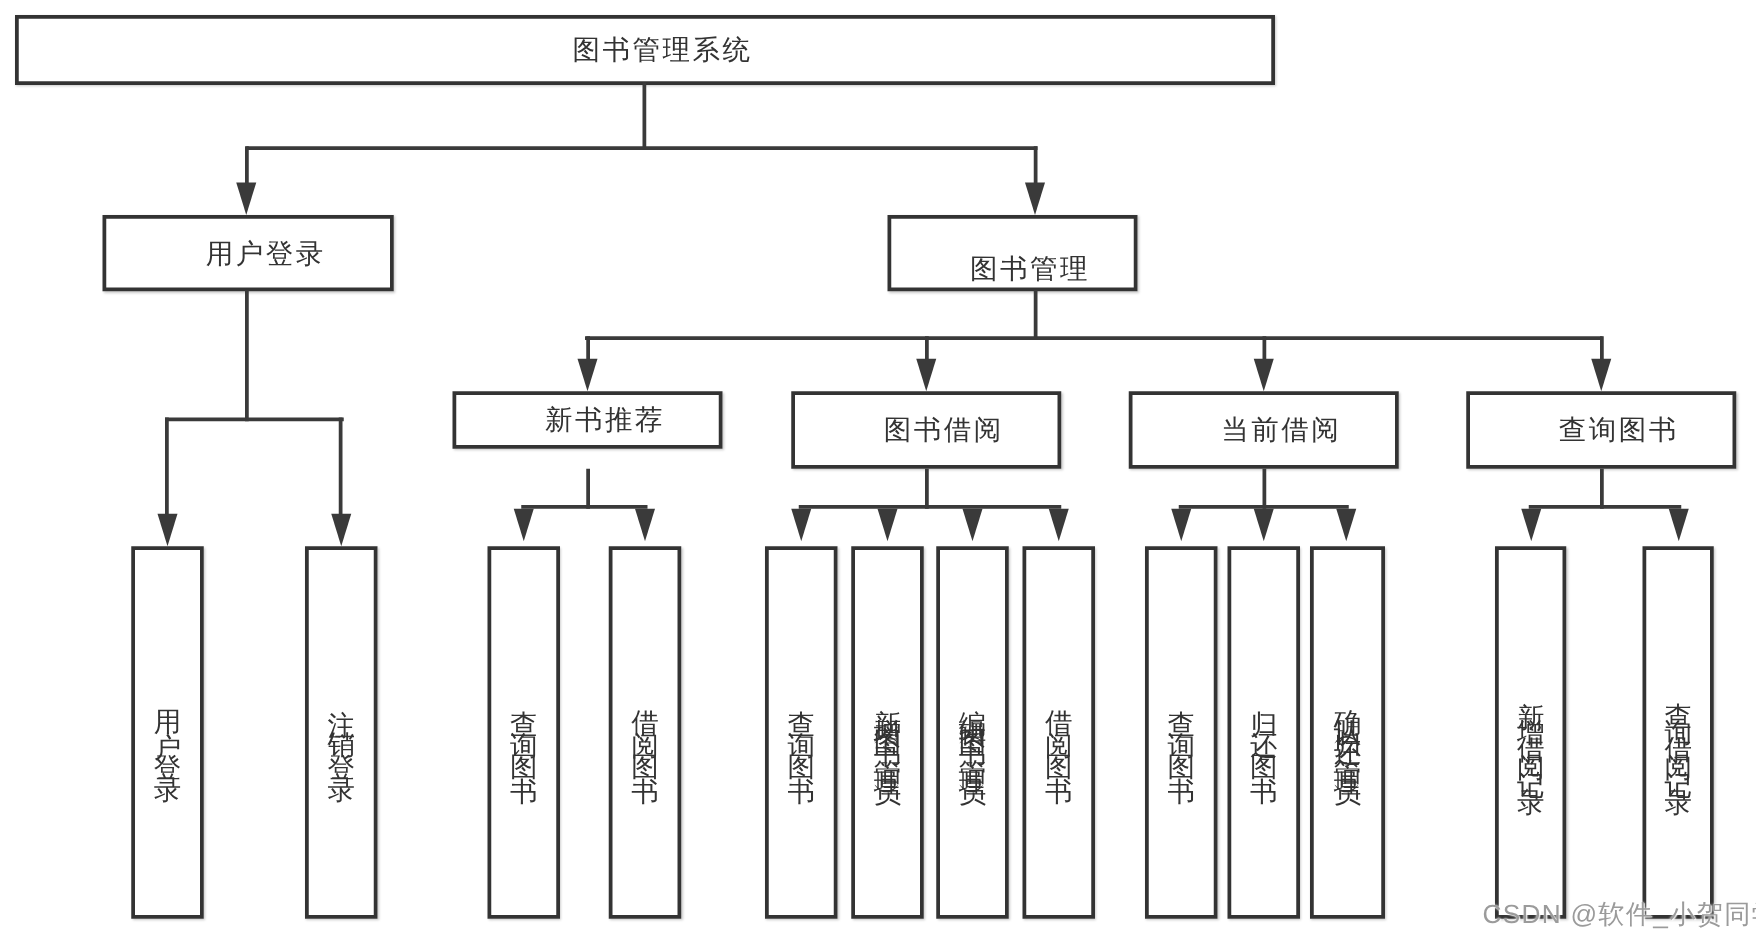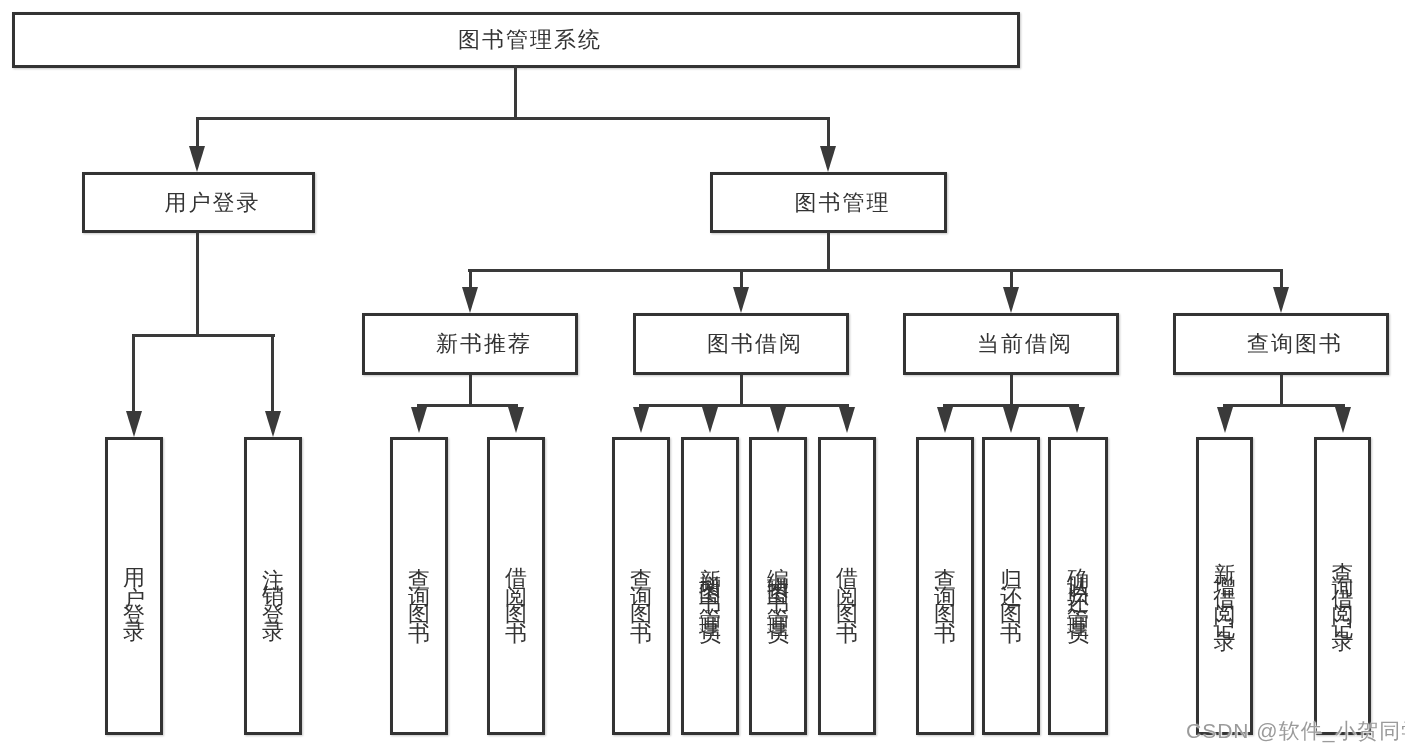--- a/index.html
+++ b/index.html
@@ -48,21 +48,21 @@
   <div class="vl" style="left:514px;top:66px;height:53px;"></div>
   <div class="hl" style="left:197px;top:117px;width:633px;"></div>
   <div class="vl" style="left:196px;top:117px;height:31px;"></div>
   <div class="arr" style="left:189px;top:146px;"></div>
   <div class="vl" style="left:827px;top:117px;height:31px;"></div>
   <div class="arr" style="left:820px;top:146px;"></div>
 
   <div class="node" style="left:82px;top:172px;width:233px;height:61px;">
     <span>用户登录</span>
   </div>
-  <div class="node" style="left:710px;top:172px;width:237px;height:61px;">
+  <div class="node" style="left:710px;top:172px;width:200px;height:61px;align-items:flex-end;">
     <span>图书管理</span>
   </div>
 
   <div class="vl" style="left:196px;top:232px;height:105px;"></div>
   <div class="hl" style="left:132px;top:334px;width:143px;"></div>
   <div class="vl" style="left:132px;top:334px;height:79px;"></div>
   <div class="arr" style="left:126px;top:411px;"></div>
   <div class="vl" style="left:271px;top:334px;height:79px;"></div>
   <div class="arr" style="left:265px;top:411px;"></div>
 
@@ -70,21 +70,21 @@
   <div class="hl" style="left:468px;top:269px;width:814px;"></div>
   <div class="vl" style="left:469px;top:269px;height:20px;"></div>
   <div class="arr" style="left:462px;top:287px;"></div>
   <div class="vl" style="left:740px;top:269px;height:20px;"></div>
   <div class="arr" style="left:733px;top:287px;"></div>
   <div class="vl" style="left:1010px;top:269px;height:20px;"></div>
   <div class="arr" style="left:1003px;top:287px;"></div>
   <div class="vl" style="left:1280px;top:269px;height:20px;"></div>
   <div class="arr" style="left:1273px;top:287px;"></div>
 
-  <div class="node" style="left:362px;top:313px;width:216px;height:62px;">
+  <div class="node" style="left:362px;top:313px;width:216px;height:46px;">
     <span>新书推荐</span>
   </div>
   <div class="node" style="left:633px;top:313px;width:216px;height:62px;">
     <span>图书借阅</span>
   </div>
   <div class="node" style="left:903px;top:313px;width:216px;height:62px;">
     <span>当前借阅</span>
   </div>
   <div class="node" style="left:1173px;top:313px;width:216px;height:62px;">
     <span>查询图书</span>

